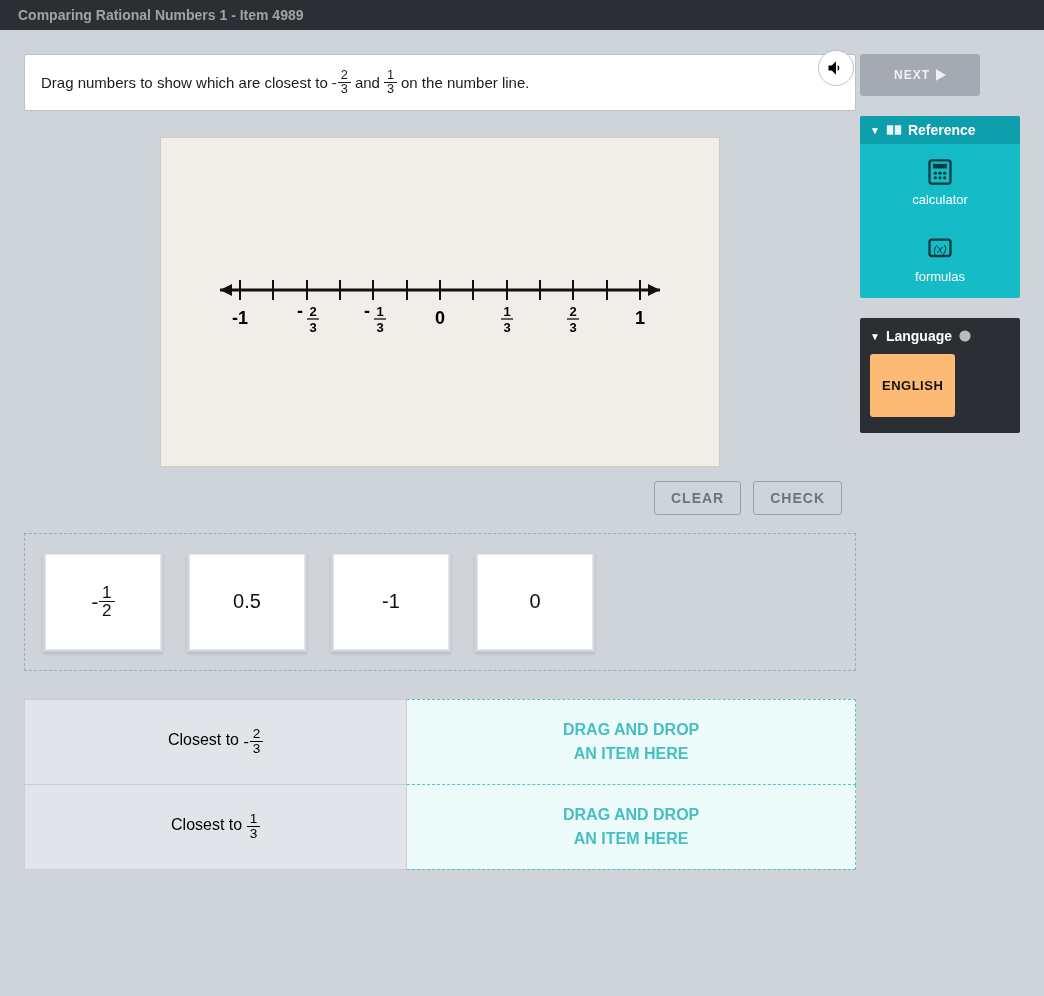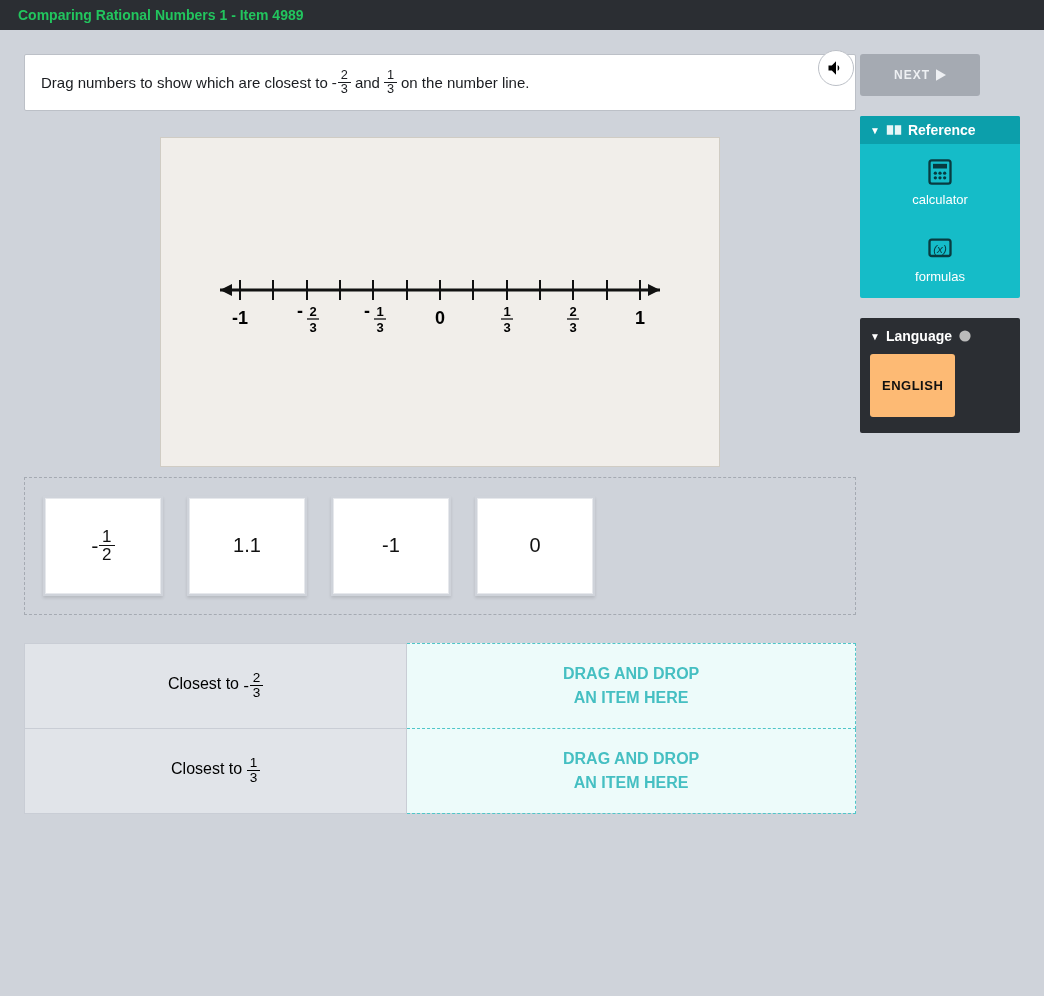--- a/index.html
+++ b/index.html
@@ -1,19 +1,19 @@
 <!DOCTYPE html>
 <html><head>
 <meta charset="utf-8">
 <style>
 * { margin:0; padding:0; box-sizing:border-box; font-family: Arial, Helvetica, sans-serif; }
 body { background:#111; display:flex; justify-content:center; }
 .viewport { width:1044px; height:996px; background:#cfd3da; position:relative; overflow:hidden; }
 
-.topbar { background:#2b2e33; color:#22c55e; height:30px; display:flex; align-items:center; padding:0 18px; font-weight:700; font-size:14px; }
+.topbar { background:#2b2e33; color:#a3a3a3; height:30px; display:flex; align-items:center; padding:0 18px; font-weight:700; font-size:14px; }
 .content { padding:24px 24px 24px 24px; display:flex; gap:4px; }
 
 .main { flex:1; }
 .side { width:160px; display:flex; flex-direction:column; gap:20px; position:relative; }
 
 .instruction-row { display:flex; align-items:center; gap:10px; }
 .instruction { background:#fff; border:1px solid #bcc0c7; border-radius:2px; padding:14px 16px; font-size:15px; color:#1a1c20; flex:1; display:flex; flex-wrap:wrap; align-items:center; gap:4px; }
 .audio-btn { width:36px; height:36px; background:#fff; border:1px solid #bcc0c7; border-radius:50%; display:flex; align-items:center; justify-content:center; font-size:18px; color:#222; position:absolute; right:190px; top:50px; cursor:pointer;}
 .next-btn { height:42px; width:120px; background:#a5aab2; color:#eef0f3; border:none; border-radius:3px; font-weight:800; font-size:12px; letter-spacing:1px; display:flex; align-items:center; justify-content:center; gap:6px; cursor:pointer;}
 .next-btn svg { fill:#eef0f3; }
@@ -122,33 +122,37 @@
               <line x1="301" y1="77" x2="313" y2="77" stroke="#111" stroke-width="1.3"></line>
               <text x="307" y="90" font-size="13">3</text>
             <text x="373" y="74" font-size="13">2</text>
               <line x1="367" y1="77" x2="379" y2="77" stroke="#111" stroke-width="1.3"></line>
               <text x="373" y="90" font-size="13">3</text>
             <text x="440" y="82">1</text>
           </g>
         </svg>
       </div>
 
+      <div class="action-row">
+        <button class="ghost-btn">CLEAR</button>
+        <button class="ghost-btn">CHECK</button>
+      </div>
 
       <div class="tile-tray">
         <div class="tile">
           <span class="neg-frac">
             <span class="sign">-</span>
             <span class="fracbox">
               <span class="num">1</span>
               <span class="den">2</span>
             </span>
           </span>
         </div>
         <div class="tile">
-          <span>1.1</span>
+          <span>0.5</span>
         </div>
         <div class="tile">
           <span>-1</span>
         </div>
         <div class="tile">
           <span>0</span>
         </div>
       </div>
 
       <table class="drop-table">

